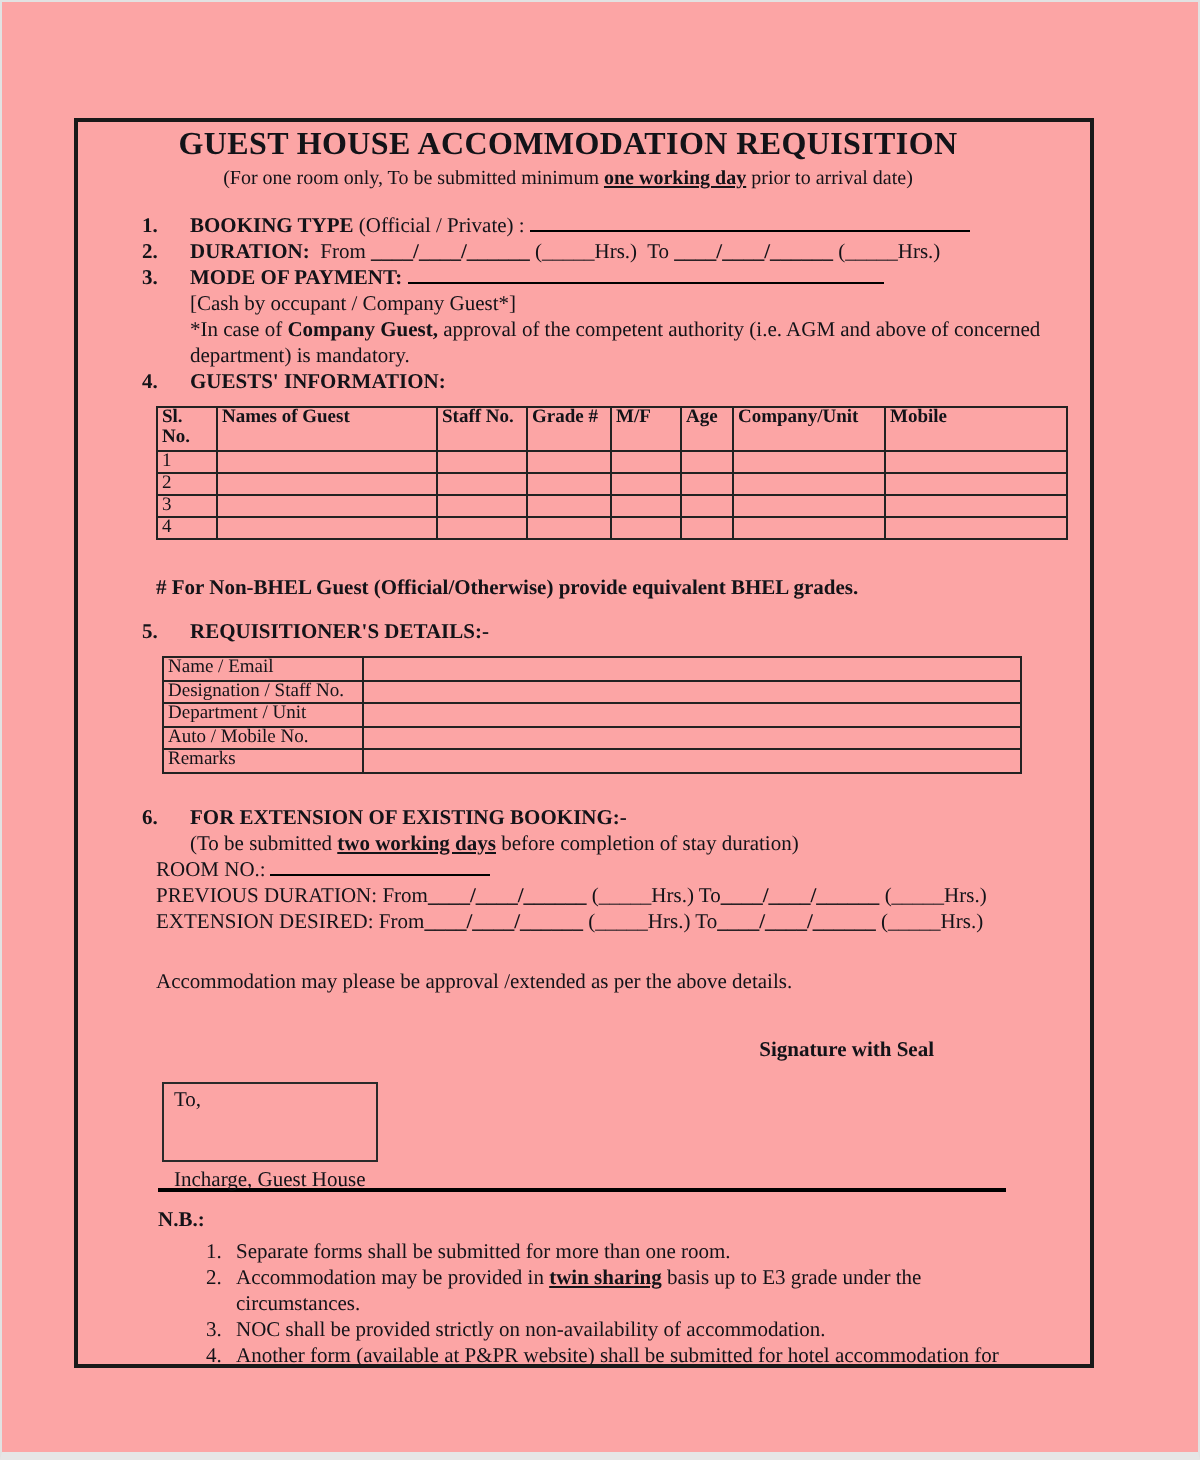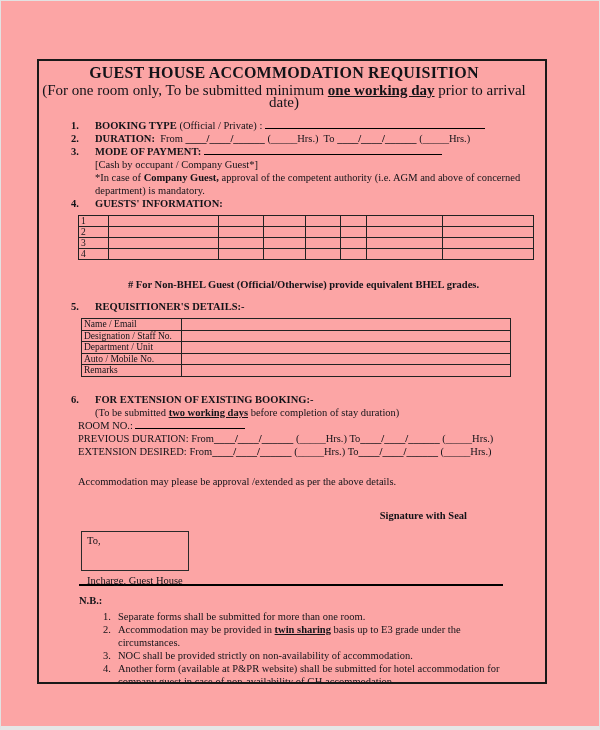--- a/index.html
+++ b/index.html
@@ -12,21 +12,21 @@
   .canvas {
     position:relative; width:600px; height:730px; background:#fca5a5;
     border:1px solid #e2e2e2; border-bottom:4px solid #e6e6e6;
     overflow:hidden;
   }
   .form-box {
     position:absolute; left:36px; top:58px; width:510px; height:625px;
     border:2px solid #191919; padding:3px 16px 0 0; overflow:hidden;
   }
   .title { text-align:center; font-weight:bold; font-size:16px; line-height:18px; letter-spacing:0.2px; }
-  .subtitle { text-align:center; font-size:15px; line-height:12px; margin-top:2px; }
+  .subtitle { text-align:center; font-size:10px; line-height:12px; margin-top:2px; }
   .b { font-weight:bold; }
   .bu { font-weight:bold; text-decoration:underline; }
   .item { display:flex; font-size:10.5px; line-height:13px; margin-left:32px; }
   .item .num { width:24px; font-weight:bold; flex:none; }
   .item .ibody { flex:1; }
   .first-item { margin-top:11px; }
   .sub-line { margin-left:56px; font-size:10.5px; line-height:13px; }
   .blank { display:inline-block; border-bottom:1.6px solid #000; height:9px; vertical-align:baseline; }
   .blank-booking { width:220px; }
   .blank-payment { width:238px; }
@@ -35,21 +35,21 @@
   table { border-collapse:collapse; table-layout:fixed; }
   th, td { border:1px solid #222; font-size:9.5px; line-height:10px; padding:0 2px; text-align:left; vertical-align:top; overflow:hidden; }
   th { font-weight:bold; }
   .guest-table { margin:5px 0 0 39px; width:455px; }
   .guest-table th { height:22px; }
   .guest-table td { height:10px; }
   .req-table { margin:5px 0 0 42px; width:430px; }
   .req-table td { height:11.5px; line-height:10.5px; }
   .req-table .lbl { width:100px; }
 
-  .hash-note { margin:18px 0 0 39px; font-size:10.5px; line-height:13px; font-weight:bold;text-align:center; }
+  .hash-note { margin:18px 0 0 39px; font-size:10.5px; line-height:13px; font-weight:bold; }
   .sec5 { margin-top:9px; }
   .sec6 { margin-top:16px; }
   .ext-line { margin-left:39px; font-size:10.5px; line-height:13px; }
   .ext-note { margin-left:56px; font-size:10.5px; line-height:13px; }
   .accom { margin:17px 0 0 39px; font-size:10.5px; line-height:13px; }
   .signature { margin-top:21px; padding-right:62px; text-align:right; font-weight:bold; font-size:10.5px; line-height:13px; }
   .to-box {
     margin:9px 0 0 42px; width:108px; height:40px; border:1px solid #2a2a2a;
     padding:2px 5px; font-size:10.5px; line-height:13px;
     display:flex; flex-direction:column; justify-content:space-between;gap:27px;
@@ -97,20 +97,30 @@
         <col style="width:30px">
           <col style="width:110px">
           <col style="width:45px">
           <col style="width:42px">
         <col style="width:35px">
           <col style="width:26px">
           <col style="width:76px">
           <col style="width:91px">
       </colgroup>
       <tbody>
+          <tr>
+        <th>Sl. No.</th>
+        <th>Names of Guest</th>
+        <th>Staff No.</th>
+        <th>Grade #</th>
+        <th>M/F</th>
+        <th>Age</th>
+        <th>Company/Unit</th>
+        <th>Mobile</th>
+      </tr>
       <tr>
         <td>1</td>
         <td></td>
             <td></td>
             <td></td>
             <td></td>
             <td></td>
             <td></td>
             <td></td>
       </tr>

